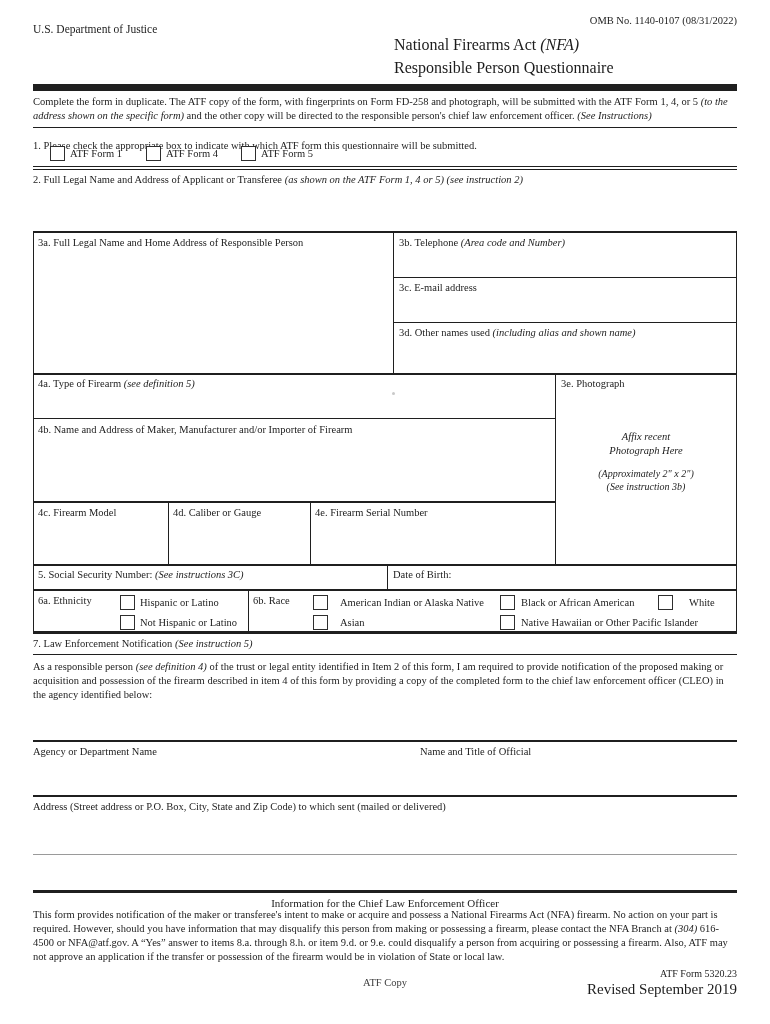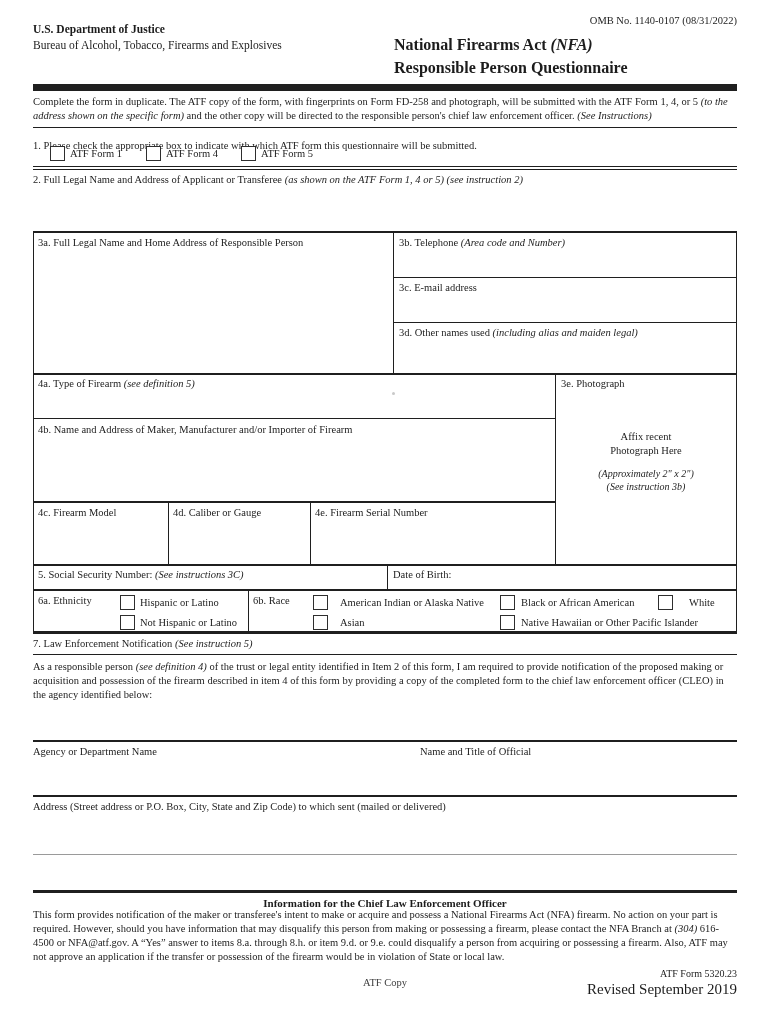--- a/index.html
+++ b/index.html
@@ -4,35 +4,34 @@
 <style>
   html,body{margin:0;padding:0;background:#e8e8e8;}
   .page{
     position:relative; width:770px; height:1024px; margin:0 auto;
     background:#ffffff; overflow:hidden;
     font-family:"Liberation Serif","DejaVu Serif",serif;
     color:#1c1c1c;
   }
   .t{position:absolute; font-size:10.5px; line-height:1.32; white-space:nowrap;}
   .w{white-space:normal;}
-  .b{font-weight:bold;}
+  .b{font-weight:normal;}
   .it{font-style:italic;}
   .hl{position:absolute; background:#1f1f1f;}
   .vl{position:absolute; background:#1f1f1f;}
   .cb{position:absolute; width:13px; height:13px; border:1px solid #2e2e2e; background:#fff;}
   .center{text-align:center;}
   .right{text-align:right;}
 </style>
 </head>
 <body>
 
 <div class="page">
 
   <div class="t b" style="left:33px; top:22px; font-size:11.5px;">U.S. Department of Justice</div>
-  <div class="t" style="left:33px; top:38px; font-size:11.5px;">Bureau of Alcohol, Tobacco, Firearms and Explosives</div>
   <div class="t right" style="left:437px; top:14px; width:300px; font-size:10.5px;">OMB No. 1140-0107 (08/31/2022)</div>
 
   <div class="t b" style="left:394px; top:34px; font-size:16px;"><span>National Firearms Act </span><span class="it">(NFA)</span></div>
   <div class="t b" style="left:394px; top:57px; font-size:16px;">Responsible Person Questionnaire</div>
 
   <div class="hl" style="left:33px; top:84px; width:704px; height:7px;"></div>
 
   <div class="t w" style="left:33px; top:95px; width:704px;"><span>Complete the form in duplicate.  The ATF copy of the form, with fingerprints on Form FD-258 and photograph, will be submitted with the ATF Form 1, 4, or 5 </span><span class="it">(to the address shown on the specific form)</span><span> and the other copy will be directed to the responsible person's chief law enforcement officer.  </span><span class="it">(See Instructions)</span></div>
 
   <div class="hl" style="left:33px; top:127px; width:704px; height:1px;"></div>
@@ -58,30 +57,30 @@
   <div class="hl" style="left:393px; top:277px; width:344px; height:1px;"></div>
   <div class="hl" style="left:393px; top:322px; width:344px; height:1px;"></div>
   <div class="hl" style="left:33px; top:373px; width:704px; height:2px;"></div>
 
   <div class="t" style="left:38px; top:236px;">3a.  Full Legal Name and Home Address of Responsible Person</div>
   <div class="t" style="left:38px; top:252px; width:340px; height:110px;"></div>
   <div class="t" style="left:399px; top:236px;"><span>3b.  Telephone </span><span class="it">(Area code and Number)</span></div>
   <div class="t" style="left:399px; top:252px; width:330px; height:20px;"></div>
   <div class="t" style="left:399px; top:281px;">3c.  E-mail address</div>
   <div class="t" style="left:399px; top:297px; width:330px; height:20px;"></div>
-  <div class="t" style="left:399px; top:326px;"><span>3d.  Other names used </span><span class="it">(including alias and maiden legal)</span></div>
+  <div class="t" style="left:399px; top:326px;"><span>3d.  Other names used </span><span class="it">(including alias and shown name)</span></div>
   <div class="t" style="left:399px; top:342px; width:330px; height:25px;"></div>
 
   <div class="vl" style="left:555px; top:373px; width:1px; height:192px;"></div>
   <div class="t" style="left:38px; top:377px;"><span>4a.  Type of Firearm </span><span class="it">(see definition 5)</span></div>
   <div class="t" style="left:38px; top:393px; width:500px; height:20px;"></div>
   <div style="position:absolute; left:392px; top:392px; width:3px; height:3px; background:#c9c9c9; border-radius:50%;"></div>
 
   <div class="t" style="left:561px; top:377px;">3e.  Photograph</div>
-  <div class="t center" style="left:556px; top:430px; width:180px; white-space:normal;"><span>Affix recent</span><br><span>Photograph Here</span></div>
+  <div class="t center" style="left:556px; top:430px; width:180px; white-space:normal;font-style:italic;"><span>Affix recent</span><br><span>Photograph Here</span></div>
   <div class="t center it" style="left:556px; top:467px; width:180px; font-size:10px; white-space:normal;"><span>(Approximately 2" x 2")</span><br><span></span><span>(See instruction 3b)</span></div>
 
   <div class="hl" style="left:33px; top:418px; width:522px; height:1px;"></div>
   <div class="t" style="left:38px; top:423px;">4b.  Name and Address of Maker, Manufacturer and/or Importer of Firearm</div>
   <div class="t" style="left:38px; top:439px; width:500px; height:55px;"></div>
 
   <div class="hl" style="left:33px; top:501px; width:523px; height:2px;"></div>
   <div class="vl" style="left:168px; top:501px; width:1px; height:63px;"></div>
   <div class="vl" style="left:310px; top:501px; width:1px; height:63px;"></div>
   <div class="t" style="left:38px; top:506px;">4c.  Firearm Model</div>

